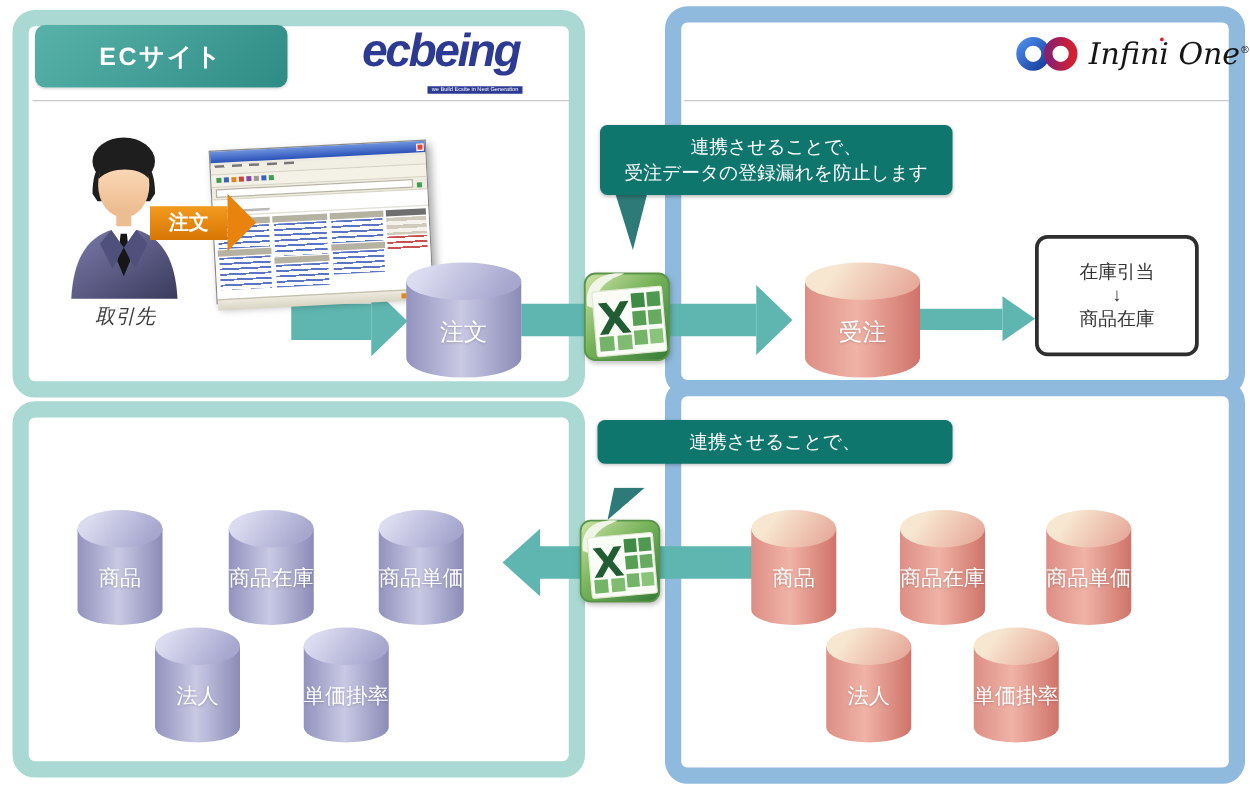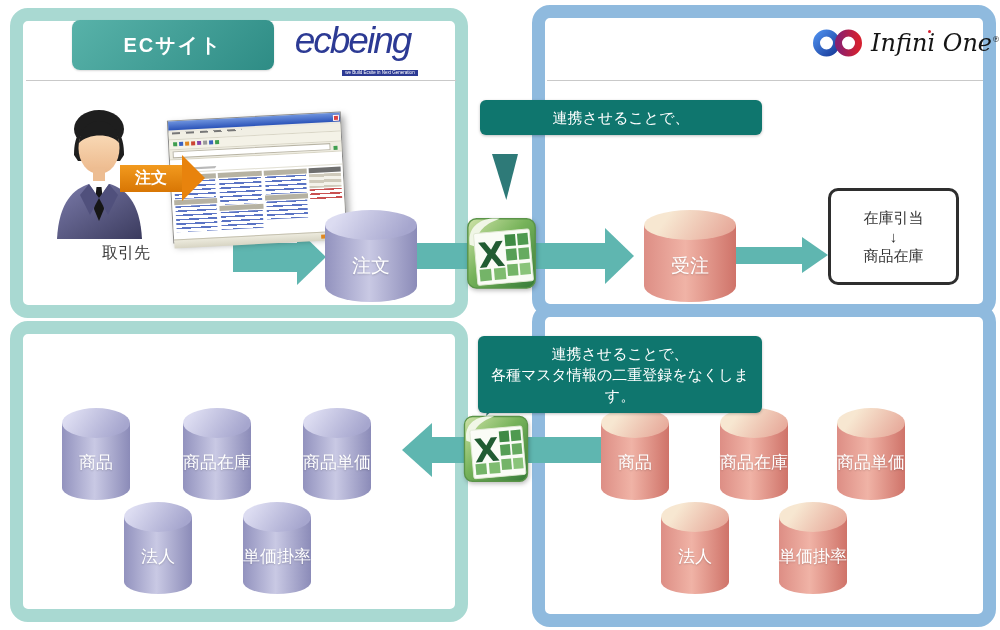--- a/index.html
+++ b/index.html
@@ -15,26 +15,26 @@
   #p-core-top{left:532px;top:5px;width:464px;height:312px;}
   #p-core-bot{left:532px;top:304px;width:464px;height:323px;}
 
   .hdr-divider{position:absolute;height:1px;background:#c9c9c9;z-index:2;}
   #div-ec{left:26px;top:80px;width:430px;}
   #div-core{left:547px;top:80px;width:436px;}
 
   
   .badge{position:absolute;height:50px;border-radius:8px;color:#fff;font-weight:bold;
          font-size:20px;display:flex;align-items:center;justify-content:center;
-         letter-spacing:2px;z-index:3;box-shadow:0 1px 2px rgba(0,0,0,.15);margin-left:44px;}
+         letter-spacing:2px;z-index:3;box-shadow:0 1px 2px rgba(0,0,0,.15);}
   #badge-ec{left:28px;top:20px;width:202px;background:linear-gradient(135deg,#58b2a9,#2e8c85);}
   #badge-core{left:559px;top:20px;width:200px;background:linear-gradient(135deg,#549bd4,#2a6aa9);}
 
   #logo-ecbeing{position:absolute;left:270px;top:22px;width:165px;z-index:3;text-align:center;}
-  #logo-ecbeing .wordmark{font-style:italic;font-weight:normal;font-size:37px;line-height:38px;
+  #logo-ecbeing .wordmark{font-style:italic;font-weight:bold;font-size:37px;line-height:38px;
         color:#2c3a94;letter-spacing:-2px;}
   #logo-ecbeing .tagline{display:inline-block;background:#2c3a94;color:#fff;font-size:4.5px;
         line-height:6px;padding:0 3px;margin-top:1px;margin-left:55px;}
 
   #logo-infini{position:absolute;left:812px;top:28px;z-index:3;display:flex;align-items:center;gap:7px;}
   #logo-infini .in-text{font-family:"DejaVu Serif","Liberation Serif",serif;font-style:italic;
         font-size:24px;color:#151515;white-space:nowrap;}
   #logo-infini sup{font-size:8px;}
   .dot-i{position:relative;}
   .dot-i::after{content:"";position:absolute;left:1px;top:1px;width:3px;height:3px;
@@ -92,22 +92,22 @@
   #tail2{left:486px;top:390px;width:30px;height:26px;clip-path:polygon(18% 0,100% 0,0 100%);}
 
   
   #process-box{position:absolute;left:828px;top:188px;width:131px;height:97px;background:#fff;
         border:3px solid #2e2e2e;border-radius:10px;z-index:3;display:flex;flex-direction:column;
         align-items:center;justify-content:center;font-size:15px;color:#333;line-height:19px;
         box-sizing:border-box;}
 
   
   #businessman{position:absolute;left:52px;top:103px;width:95px;height:138px;z-index:3;}
-  #partner-label{position:absolute;left:50px;top:243px;width:100px;text-align:right;
-        font-size:16px;color:#3a3a3a;z-index:3;}
+  #partner-label{position:absolute;left:50px;top:243px;width:100px;text-align:center;
+        font-size:16px;color:#3a3a3a;z-index:3;font-style:italic;}
 
   
   .excel{position:absolute;z-index:5;filter:drop-shadow(1px 2px 2px rgba(0,0,0,.25));}
   #excel1{left:463px;top:212px;width:77px;height:81px;}
   #excel2{left:460px;top:410px;width:72px;height:76px;}
 
   
   #browser{position:absolute;left:170px;top:116px;width:172px;height:121px;z-index:4;
         transform:rotate(-3deg);background:#ece9e0;border:1px solid #8a8a8a;
         box-shadow:3px 4px 7px rgba(0,0,0,.35);font-size:0;}
@@ -280,20 +280,21 @@
     <div class="cyl-top"></div>
     <div class="cyl-body"></div>
     <div class="cyl-label">注文</div>
   </div>
 
   <div id="arrowB-band" class="band"></div>
   <div id="arrowB-tri" class="tri right"></div>
 
   <div id="callout1" class="callout">
     <div>連携させることで、</div>
+    <div>受注データの登録漏れを防止します</div>
   </div>
   <div id="tail1" class="callout-tail"></div>
 
   <svg id="excel1" class="excel" viewBox="0 0 80 84">
       <use href="#xl"></use>
     </svg>
 
   <div class="cyl big pink" style="left:644px;top:210px">
     <div class="cyl-top"></div>
     <div class="cyl-body"></div>
@@ -304,21 +305,20 @@
   <div id="arrowC-tri" class="tri small"></div>
 
   <div id="process-box">
     <div>在庫引当</div>
     <div>↓</div>
     <div>商品在庫</div>
   </div>
 
   <div id="callout2" class="callout">
     <div>連携させることで、</div>
-    <div>各種マスタ情報の二重登録をなくします。</div>
   </div>
   <div id="tail2" class="callout-tail"></div>
 
   <div id="arrowD-band" class="band"></div>
   <div id="arrowD-tri" class="tri left"></div>
 
   <svg id="excel2" class="excel" viewBox="0 0 80 84">
       <use href="#xl"></use>
     </svg>
 

